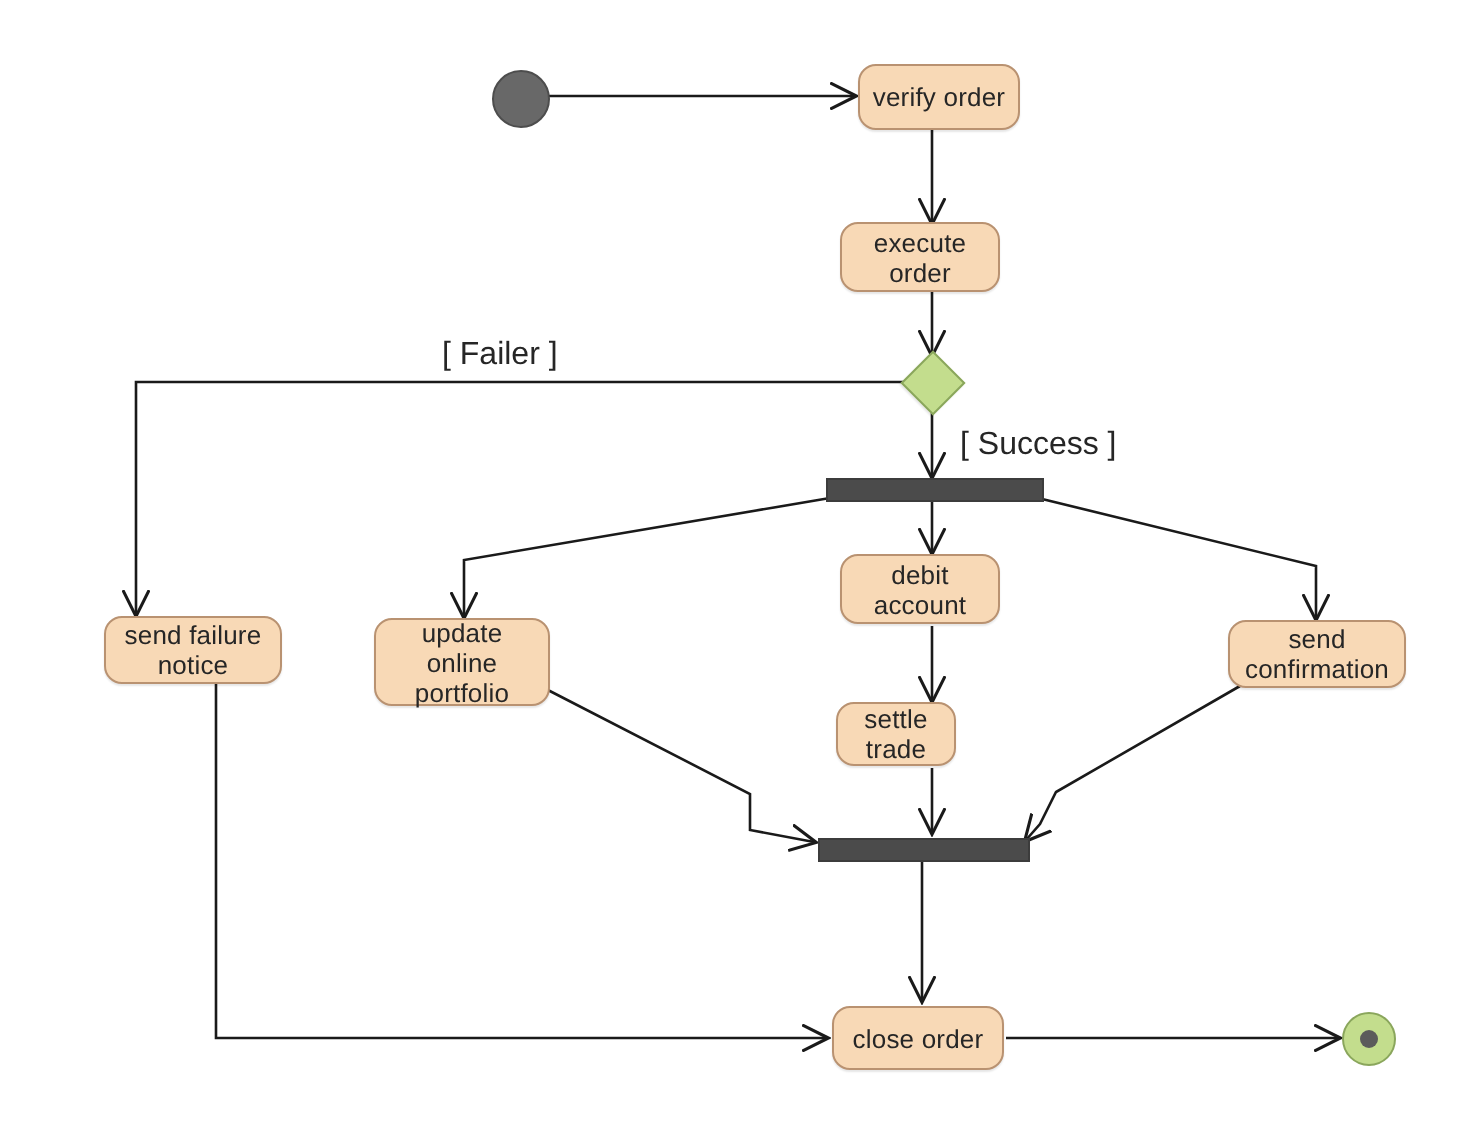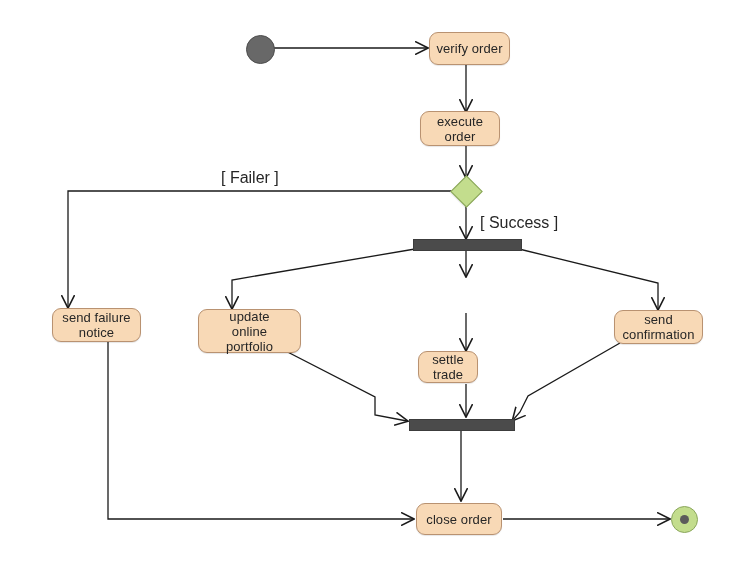--- a/index.html
+++ b/index.html
@@ -144,26 +144,30 @@
   <div class="edge-label" style="left:221px; top:169px;">[ Failer ]</div>
   <div class="edge-label" style="left:480px; top:214px;">[ Success ]</div>
 
   <div class="bar" style="left:413px; top:239px; width:107px; height:10px;"></div>
 
   <div class="node" style="left:24px; top:308px; width:89px; height:34px;margin-left:28px;">
     <span>send failure
 notice</span>
   </div>
 
-  <div class="node" style="left:187px; top:309px; width:103px; height:44px;margin-left:11px;">
+  <div class="node" style="left:187px; top:309px; width:88px; height:44px;">
     <span>update
 online
 portfolio</span>
   </div>
 
+  <div class="node" style="left:420px; top:277px; width:80px; height:35px;">
+    <span>debit
+account</span>
+  </div>
 
   <div class="node" style="left:418px; top:351px; width:60px; height:32px;">
     <span>settle trade</span>
   </div>
 
   <div class="node" style="left:614px; top:310px; width:89px; height:34px;">
     <span>send
 confirmation</span>
   </div>
 

